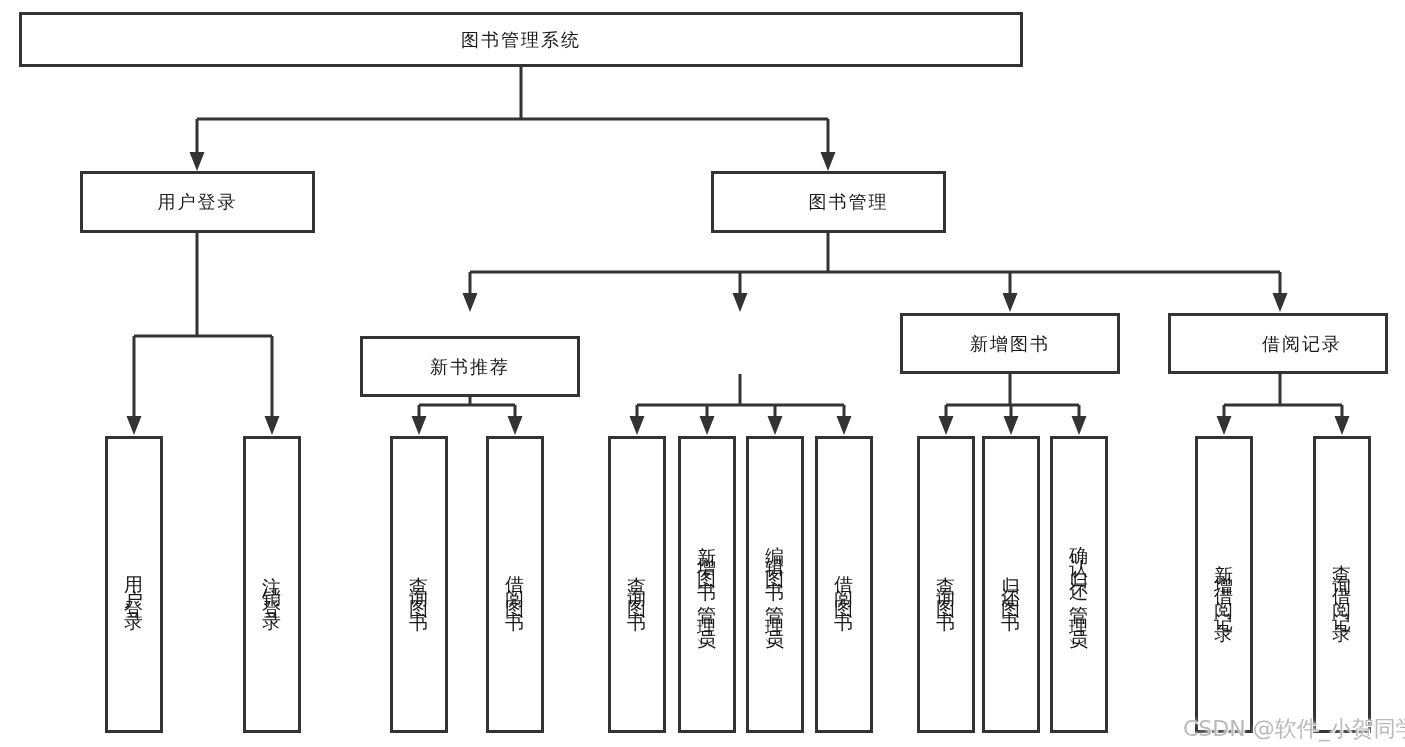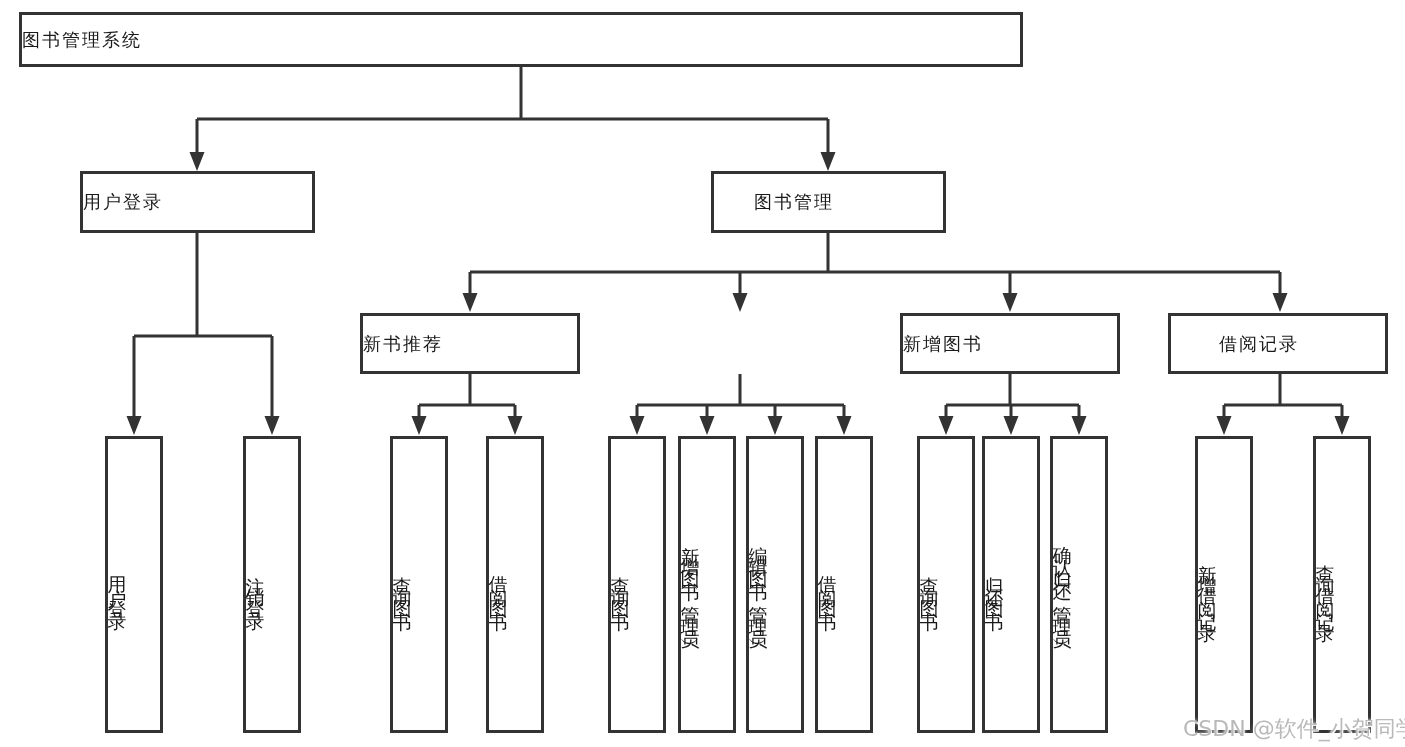--- a/index.html
+++ b/index.html
@@ -19,21 +19,21 @@
   }
   .ln { stroke: #333333; stroke-width: 3; fill: none; }
   .ar { fill: #333333; stroke: none; }
   .box {
     position: absolute;
     box-sizing: border-box;
     background: #ffffff;
     border: 3px solid #333333;
     display: flex;
     align-items: center;
-    justify-content: flex-start;
+    justify-content: center;
     color: #1a1a1a;
     z-index: 2;
   }
   .h-label {
     font-size: 18px;
     letter-spacing: 2px;
     white-space: nowrap;
   }
   .v-label {
     writing-mode: vertical-rl;
@@ -52,21 +52,21 @@
     white-space: nowrap;
     z-index: 5;
     text-shadow: 0 0 2px #ffffff, 0 0 4px #ffffff, 1px 1px 0 #ffffff;
   }
   
   .root   { left: 19px;   top: 12px;  width: 1004px; height: 55px; }
   .lvl1   { top: 171px; height: 62px; width: 235px; }
   .b-user { left: 80px; }
   .b-mgmt { left: 711px; padding-left: 40px; }
   .lvl2   { top: 313px; height: 61px; width: 220px; }
-  .b-new  { left: 360px; }
+  .b-new  { left: 360px; margin-top: 23px; }
   .b-bor  { left: 630px; }
   .b-cur  { left: 900px; }
   .b-rec  { left: 1168px; padding-left: 48px; }
   .leaf   { top: 436px; height: 297px; width: 58px; }
   .lf1  { left: 105px; }  .lf2  { left: 243px; }
   .lf3  { left: 390px; }  .lf4  { left: 486px; }
   .lf5  { left: 608px; }  .lf6  { left: 678px; }
   .lf7  { left: 746px; }  .lf8  { left: 815px; }
   .lf9  { left: 917px; }  .lf10 { left: 982px; }
   .lf11 { left: 1050px; }

